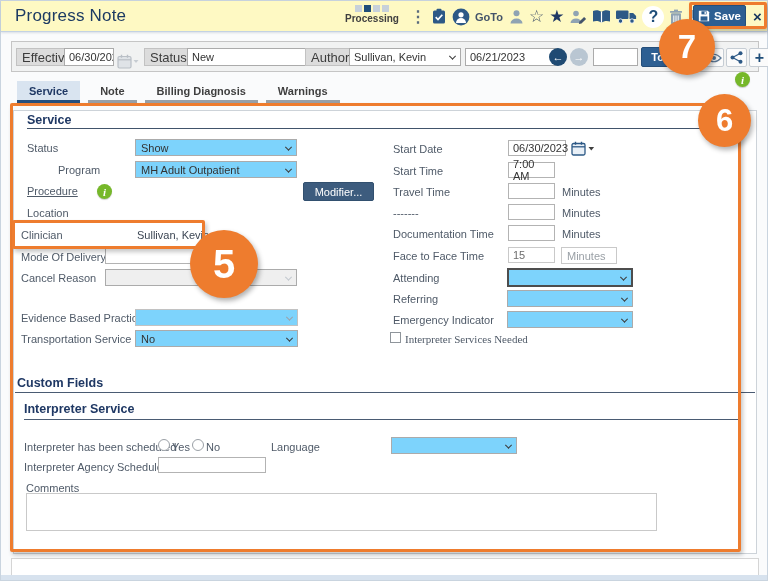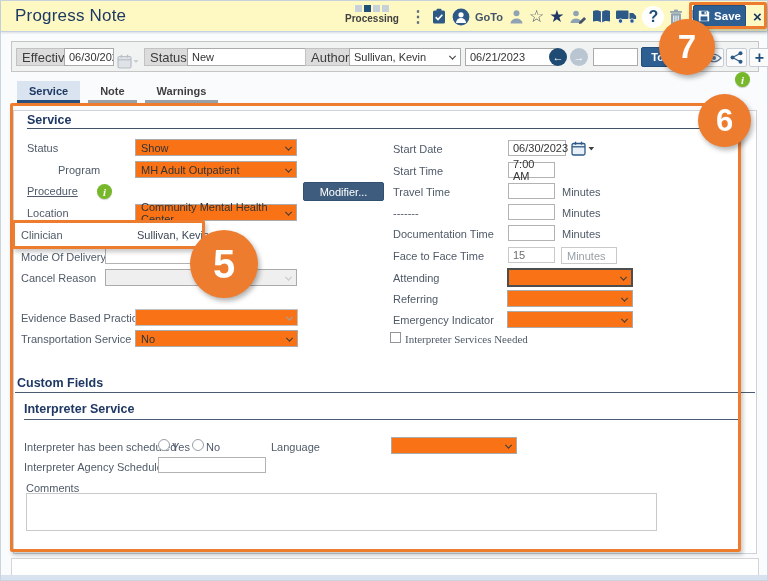--- a/index.html
+++ b/index.html
@@ -49,27 +49,27 @@
   .tab { height:22px; padding:0 12px; font-size:11px; font-weight:bold; color:#3f3f3f; border-bottom:3px solid #98a0a8; margin-right:8px; display:flex; align-items:center; cursor:pointer; }
   .tab.active { background:#d9e4f0; color:#1f3864; border-bottom:3px solid #27507e; }
 
   
   .panel { position:absolute; left:12px; top:109px; width:744px; height:444px; background:#fff; border:1px solid #cdd3d9; }
   .sec-title { position:absolute; font-size:12.5px; font-weight:bold; color:#1f3864; }
   .rule { position:absolute; height:1px; background:#41536b; }
   .rule.soft { background:#4a5b73; }
   .lbl { position:absolute; font-size:11px; color:#4f5a68; white-space:nowrap; }
   .val-txt { position:absolute; font-size:11px; color:#3c4654; white-space:nowrap; }
-  .combo { position:absolute; height:17px; background:#f97316; border:1px solid #ababab; font-size:11px; color:#333; display:flex; align-items:center; padding:0 16px 0 5px; cursor:pointer; }
+  .combo { position:absolute; height:17px; background:#7dd3fc; border:1px solid #ababab; font-size:11px; color:#333; display:flex; align-items:center; padding:0 16px 0 5px; cursor:pointer; }
   .combo.disabled { background:#efefef; cursor:default; }
   .combo.focused { border:2px solid #4d4d4d; }
   .inp { position:absolute; height:16px; background:#fff; border:1px solid #b3b3b3; font-size:11px; color:#333; padding:0 4px; font-family:"Liberation Sans",sans-serif; }
   .mins { position:absolute; font-size:11px; color:#4f5a68; }
   .mins-box { position:absolute; height:17px; border:1px solid #c9c9c9; font-size:11px; color:#9aa0a6; display:flex; align-items:center; padding:0 5px; background:#fff; }
-  .modifier-btn { position:absolute; left:302px; top:181px; width:81px; height:19px; background:#3d5c7e; border:1px solid #32506f; border-radius:2px; color:#fff; font-size:11px; cursor:pointer; font-family:"Liberation Sans",sans-serif; }
+  .modifier-btn { position:absolute; left:302px; top:181px; width:71px; height:19px; background:#3d5c7e; border:1px solid #32506f; border-radius:2px; color:#fff; font-size:11px; cursor:pointer; font-family:"Liberation Sans",sans-serif; }
   .info-dot { position:absolute; width:15px; height:15px; border-radius:50%; background:#76b82a; color:#fff; font-family:"Liberation Serif",serif; font-style:italic; font-weight:bold; font-size:11px; display:flex; align-items:center; justify-content:center; box-shadow:0 1px 1px rgba(0,0,0,.2); }
   .cbox { position:absolute; width:11px; height:11px; border:1px solid #8f959b; background:#fff; cursor:pointer; }
   .radio { position:absolute; width:12px; height:12px; border:1px solid #9aa0a6; border-radius:50%; background:#fff; cursor:pointer; }
   .cal-ic { position:absolute; }
   textarea.comments { position:absolute; resize:none; border:1px solid #c9c9c9; background:#fff; font-family:"Liberation Sans",sans-serif; font-size:11px; padding:3px; }
 
   
   .footer-box { position:absolute; left:10px; top:557px; width:748px; height:19px; background:#fff; border:1px solid #d5d5d5; }
 
   
@@ -224,20 +224,21 @@
         </span>
     </span>
     <span class="mini-btn" style="left:737px;">
         <span class="plus-glyph">+</span>
       </span>
   </div>
 
   <div class="tabbar">
     <div class="tab active">Service</div>
     <div class="tab">Note</div>
+    <div class="tab">Billing Diagnosis</div>
     <div class="tab">Warnings</div>
   </div>
 
   <div class="info-dot" style="left:734px; top:71px;">i</div>
 
   <div class="panel"></div>
 
   <div class="sec-title" style="left:26px; top:112px;">Service</div>
   <div class="rule" style="left:26px; top:127px; width:716px;"></div>
 
@@ -251,24 +252,20 @@
   <div class="combo" style="left:134px; top:160px; width:162px;">
       <span>MH Adult Outpatient</span>
       <span class="chev"></span>
     </div>
 
   <div class="lbl" style="left:26px; top:184px;text-decoration:underline;">Procedure</div>
   <div class="info-dot" style="left:96px; top:183px;">i</div>
   <button class="modifier-btn">Modifier...</button>
 
   <div class="lbl" style="left:26px; top:206px;">Location</div>
-  <div class="combo" style="left:134px; top:203px; width:162px;">
-      <span>Community Mental Health Center</span>
-      <span class="chev"></span>
-    </div>
 
   <div class="lbl" style="left:20px; top:228px;">Clinician</div>
   <div class="val-txt" style="left:136px; top:228px;">Sullivan, Kevin</div>
 
   <div class="lbl" style="left:20px; top:250px;">Mode Of Delivery</div>
   <input class="inp" style="left: 104px; top: 247px; width: 112px;" value="">
 
   <div class="lbl" style="left:20px; top:271px;">Cancel Reason</div>
   <div class="combo disabled" style="left:104px; top:268px; width:192px;">
       <span></span>

